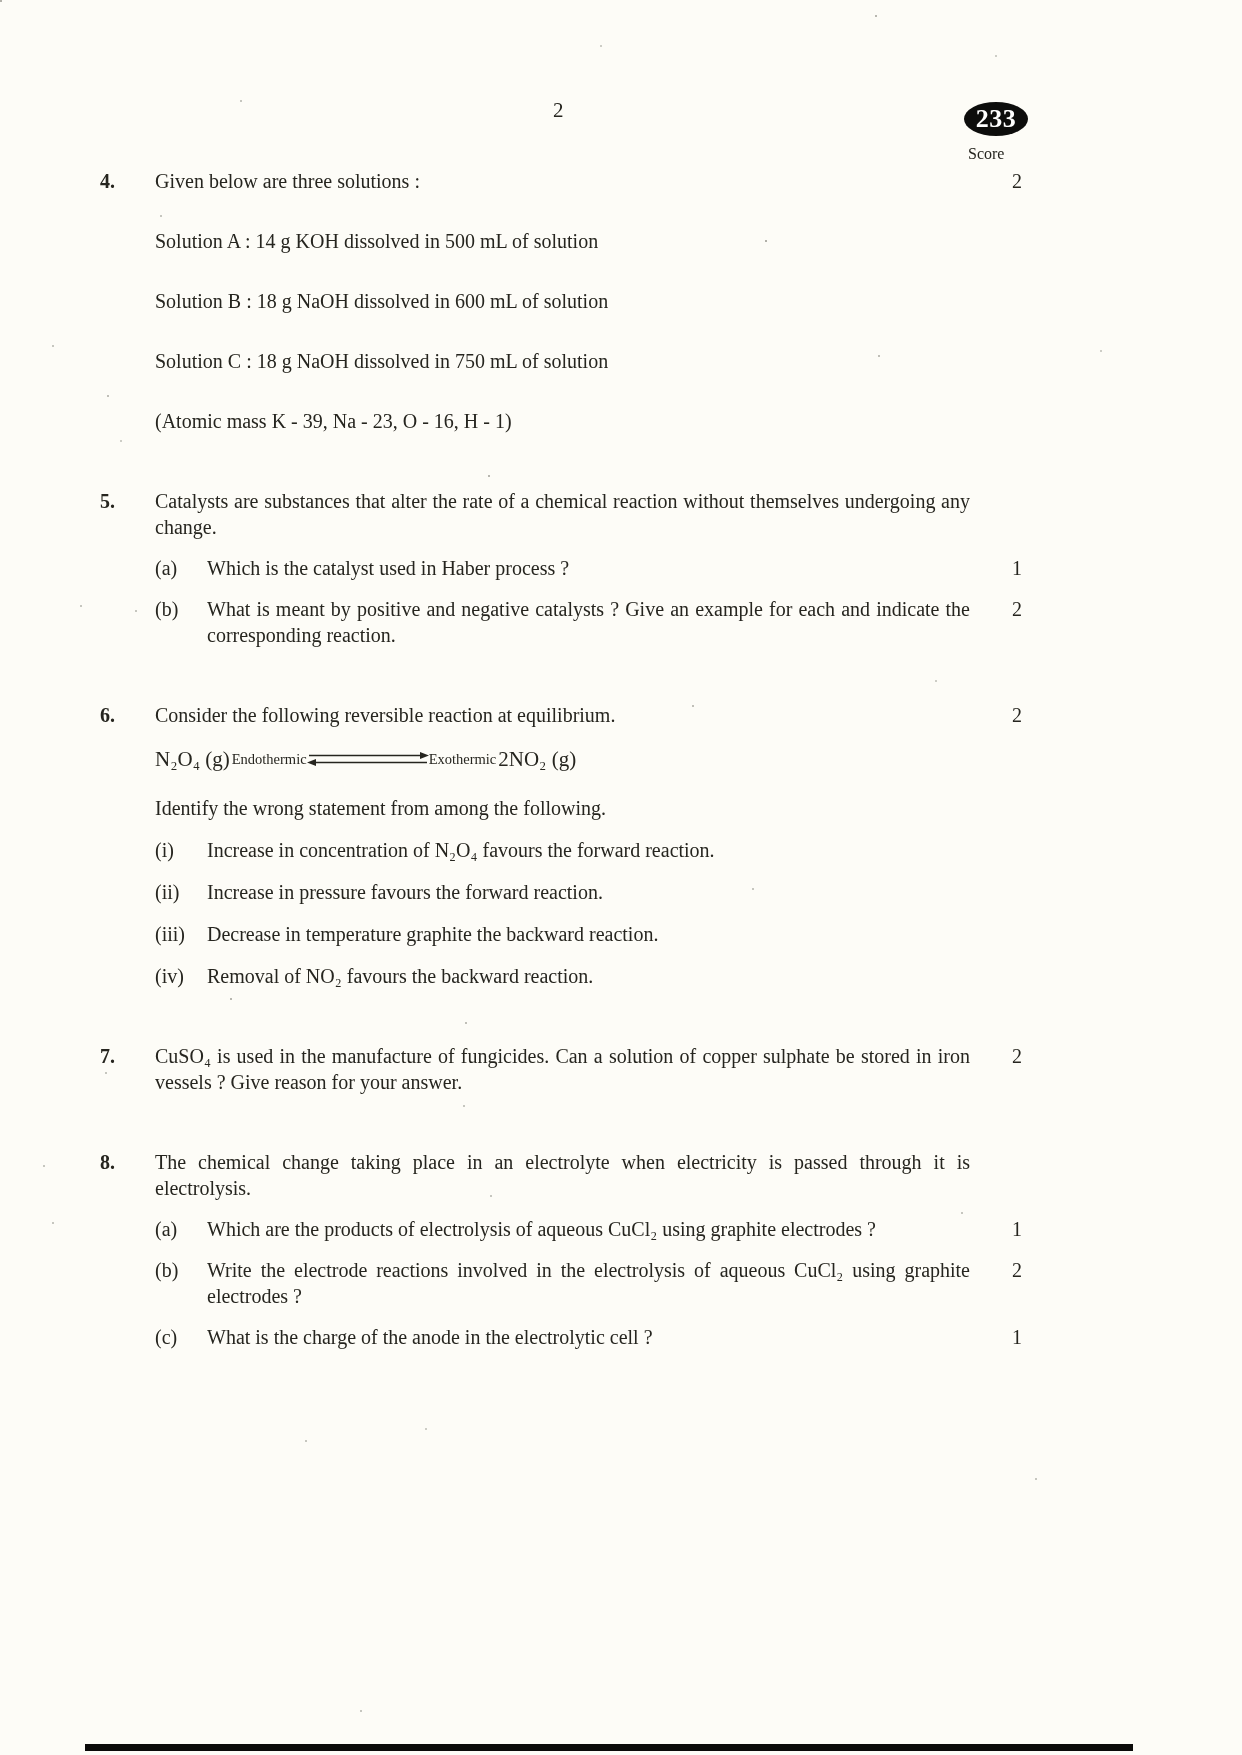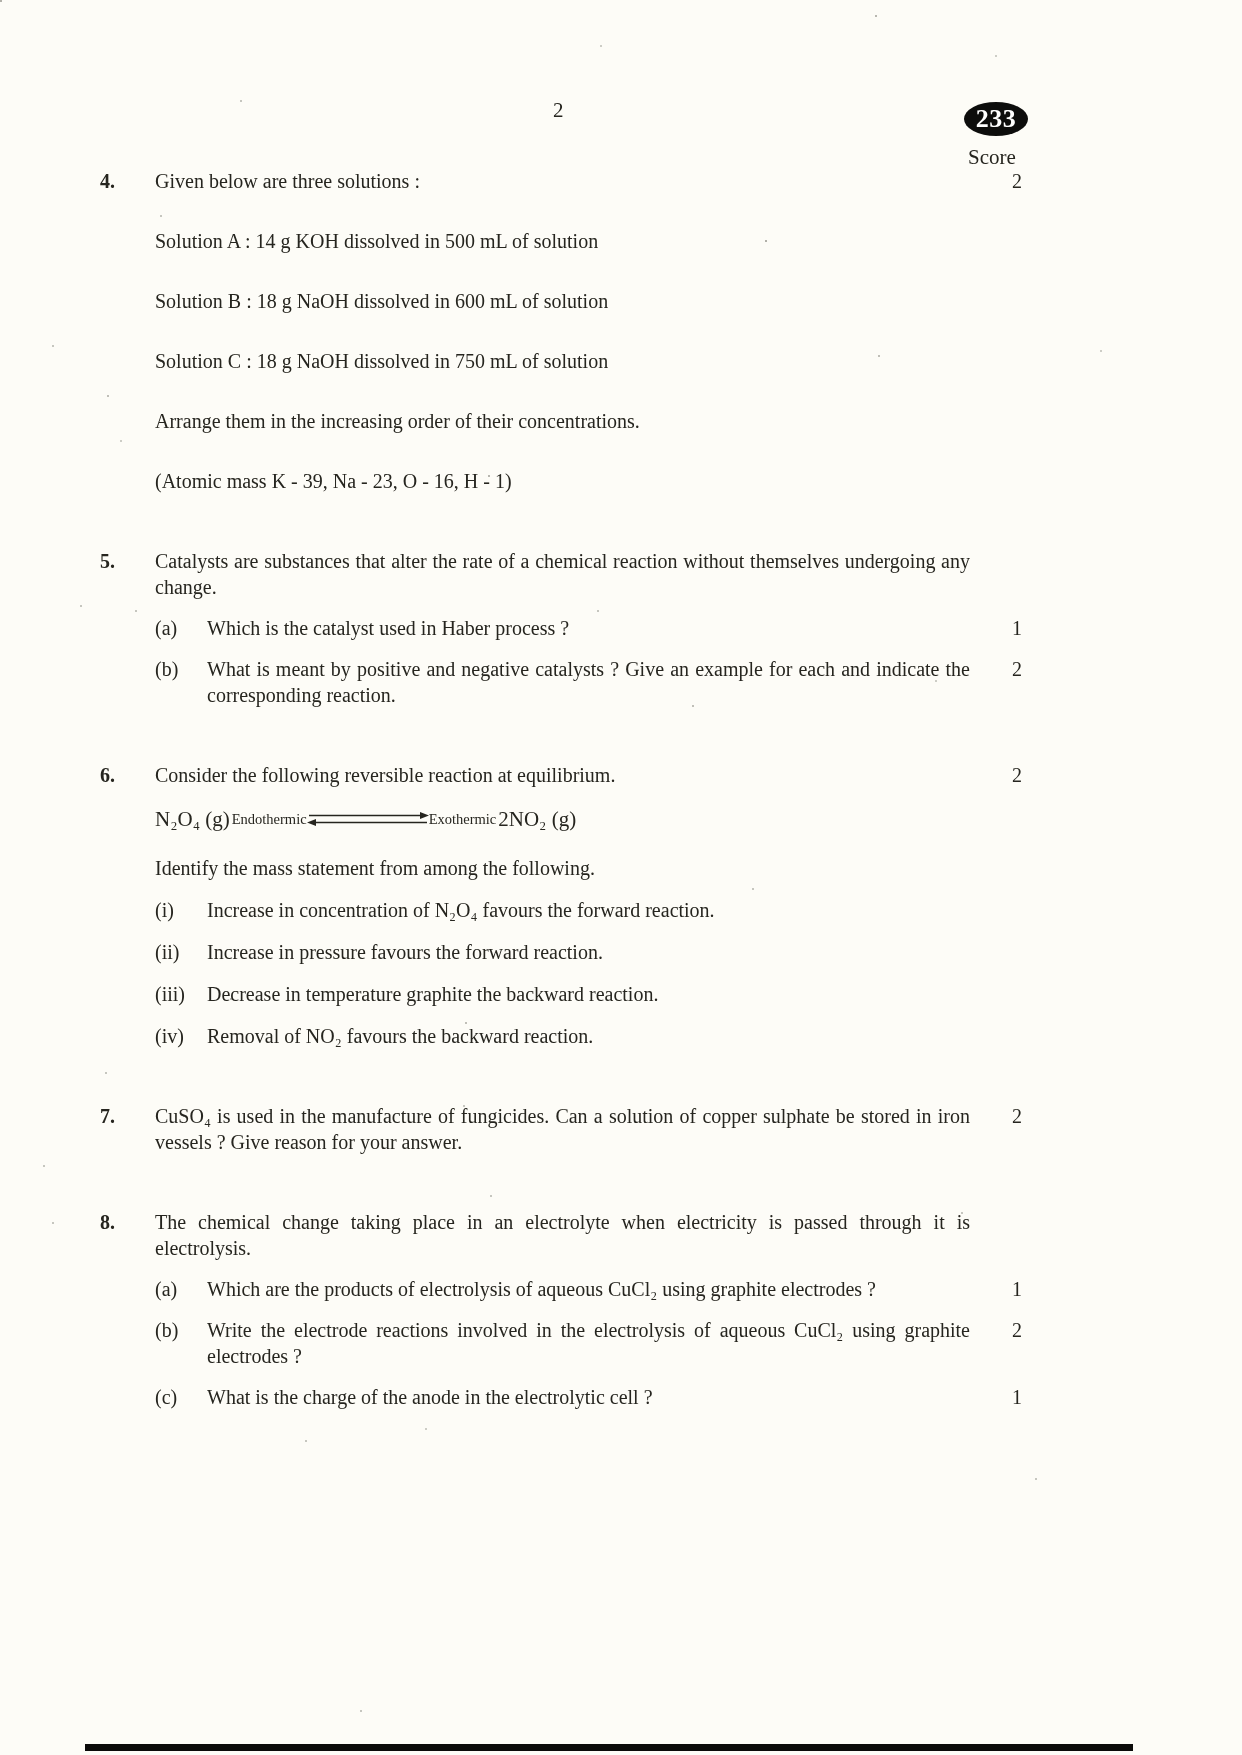--- a/index.html
+++ b/index.html
@@ -20,21 +20,21 @@
     position:absolute; left:964px; top:102px;
     width:64px; height:34px;
     background:#0d0d0c; color:#fff;
     border-radius:50%;
     font-size:26px; font-weight:700;
     text-align:center; line-height:34px;
     letter-spacing:0.5px;
   }
   .score-head {
     position:absolute; left:968px; top:145px;
-    font-size:21px;
+    font-size:16px;
   }
   .content {
     position:absolute; left:100px; top:168px; width:1100px;
     font-size:20px; line-height:26px;
   }
   .q { display:flex; align-items:flex-start; }
   .q + .q { margin-top:54px; }
   .qnum { flex:0 0 55px; font-weight:700; font-size:20px; }
   .qbody { flex:0 0 815px; width:815px; }
   .row { position:relative; }
@@ -114,21 +114,20 @@
     <div class="q">
       <span class="qnum">4.</span>
       <div class="qbody">
         <div class="row">
           <p class="para">Given below are three solutions :</p>
           <span class="score">2</span>
         </div>
         <p class="para sp">Solution A : 14 g KOH dissolved in 500 mL of solution</p>
         <p class="para sp">Solution B : 18 g NaOH dissolved in 600 mL of solution</p>
         <p class="para sp">Solution C : 18 g NaOH dissolved in 750 mL of solution</p>
-        <p class="para sp">Arrange them in the increasing order of their concentrations.</p>
         <p class="para sp">(Atomic mass K - 39, Na - 23, O - 16, H - 1)</p>
       </div>
     </div>
 
     <div class="q">
       <span class="qnum">5.</span>
       <div class="qbody">
         <div class="row">
           <p class="para">Catalysts are substances that alter the rate of a chemical reaction without themselves undergoing any change.</p>
         </div>
@@ -159,21 +158,21 @@
             <svg class="rxn-arrows" width="122" height="14" viewBox="0 0 122 14">
               <line x1="2" y1="3.5" x2="113" y2="3.5" stroke="#26251f" stroke-width="1.6"></line>
               <polygon points="113,0 122,3.5 113,7" fill="#26251f"></polygon>
               <line x1="9" y1="10.5" x2="120" y2="10.5" stroke="#26251f" stroke-width="1.6"></line>
               <polygon points="9,7 0,10.5 9,14" fill="#26251f"></polygon>
             </svg>
             <span class="rxn-label">Exothermic</span>
           </span>
           <span>2NO₂ (g)</span>
         </div>
-        <p class="para prompt">Identify the mass statement from among the following.</p>
+        <p class="para prompt">Identify the wrong statement from among the following.</p>
         <div class="options-block">
           <div class="option">
             <span class="plabel">(i)</span>
             <p class="ptext">Increase in concentration of N₂O₄ favours the forward reaction.</p>
           </div>
           <div class="option">
             <span class="plabel">(ii)</span>
             <p class="ptext">Increase in pressure favours the forward reaction.</p>
           </div>
           <div class="option">

